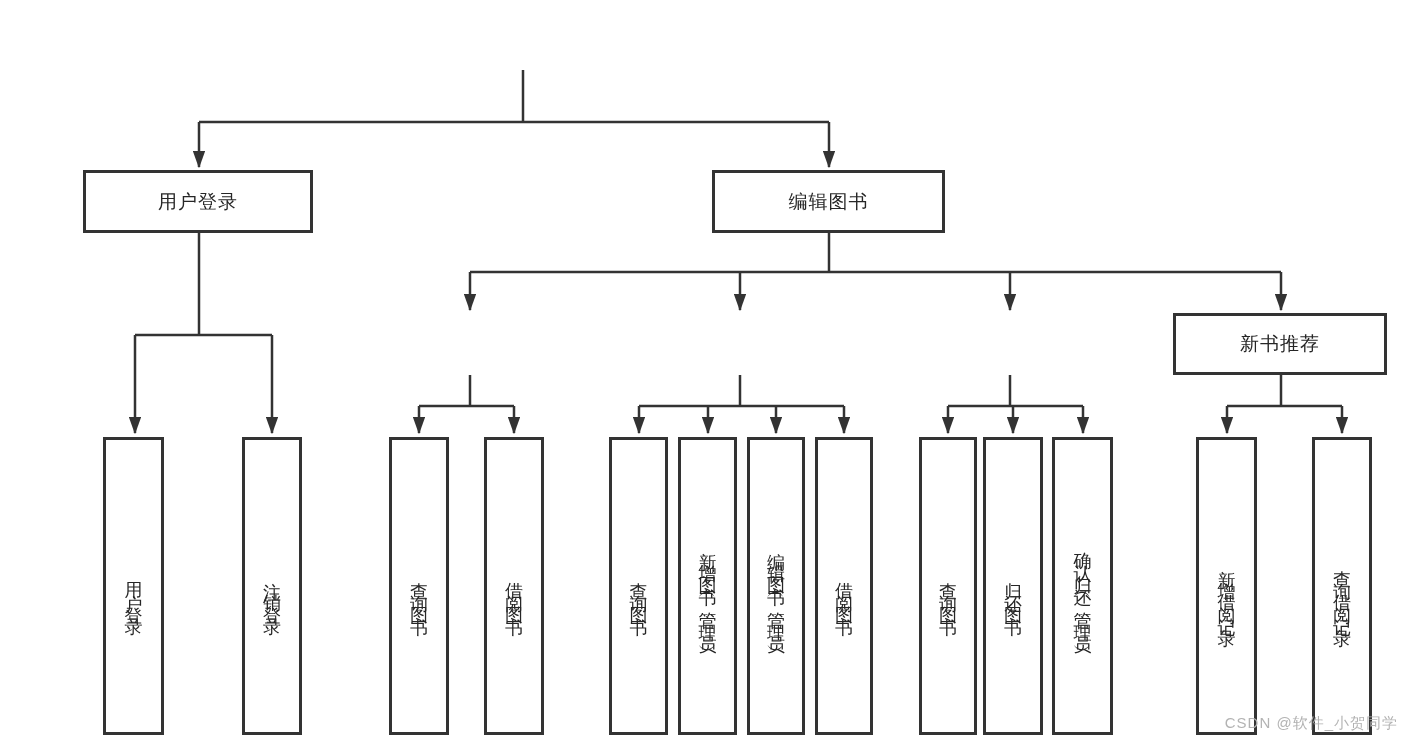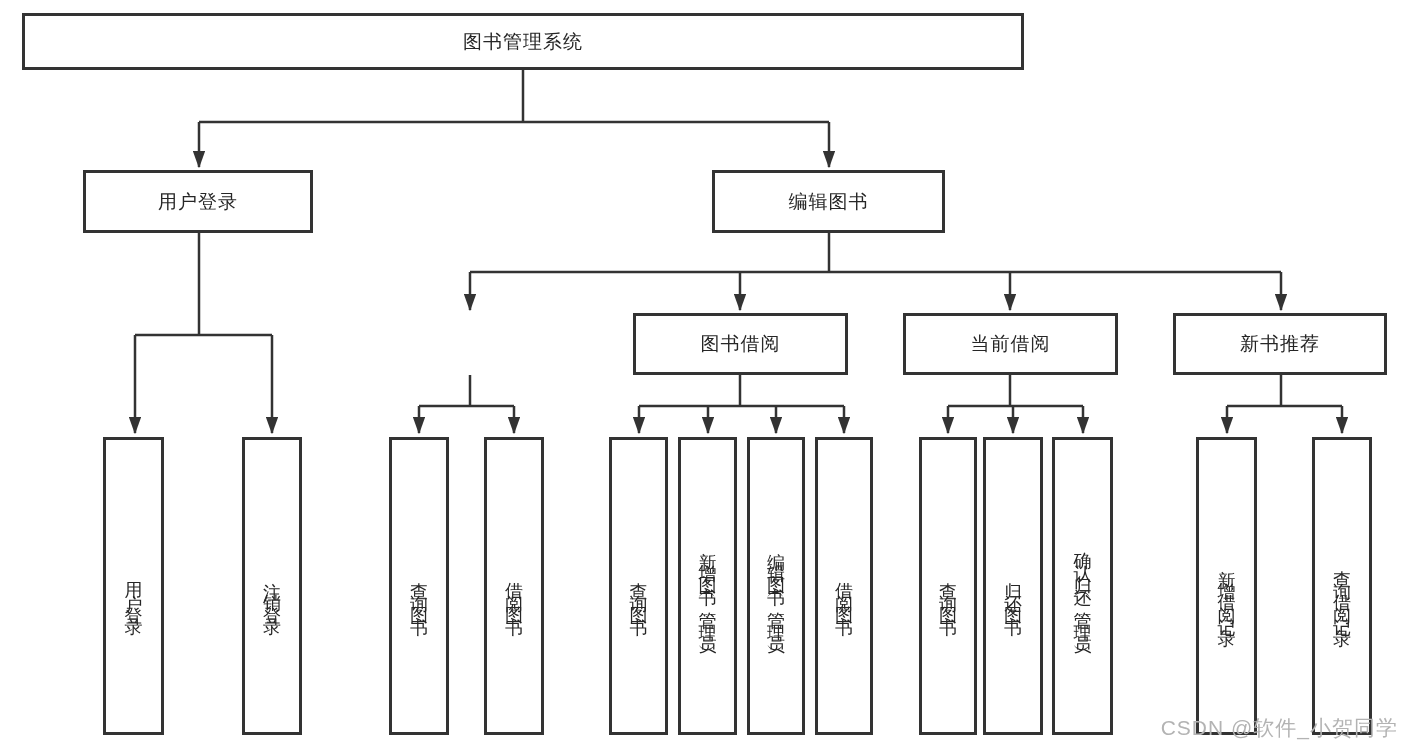--- a/index.html
+++ b/index.html
@@ -51,21 +51,21 @@
     white-space: nowrap;
     
     margin-top: 12px;
   }
   .watermark {
     position: absolute;
     left: 1140px;
     top: 714px;
     width: 258px;
     text-align: right;
-    font-size: 21px;
+    font-size: 15px;
     color: #b3b3b3;
     letter-spacing: 1px;
     z-index: 5;
     white-space: nowrap;
   }
 </style>
 </head>
 <body>
 
 <div class="stage">
@@ -113,37 +113,28 @@
       <path d="M1013 406 V433" marker-end="url(#arrow)"></path>
       <path d="M1083 406 V433" marker-end="url(#arrow)"></path>
 
       <path d="M1281 375 V406"></path>
       <path d="M1227 406 H1342"></path>
       <path d="M1227 406 V433" marker-end="url(#arrow)"></path>
       <path d="M1342 406 V433" marker-end="url(#arrow)"></path>
     </g>
   </svg>
 
-  <div class="hnode" style="left:22px;top:13px;width:1002px;height:57px">
-    <span>图书管理系统</span>
-  </div>
 
   <div class="hnode" style="left:83px;top:170px;width:230px;height:63px">
     <span>用户登录</span>
   </div>
   <div class="hnode" style="left:712px;top:170px;width:233px;height:63px">
     <span>编辑图书</span>
   </div>
 
-  <div class="hnode" style="left:633px;top:313px;width:215px;height:62px">
-    <span>图书借阅</span>
-  </div>
-  <div class="hnode" style="left:903px;top:313px;width:215px;height:62px">
-    <span>当前借阅</span>
-  </div>
   <div class="hnode" style="left:1173px;top:313px;width:214px;height:62px">
     <span>新书推荐</span>
   </div>
 
   <div class="vnode" style="left:103px;width:61px">
     <span>用户登录</span>
   </div>
   <div class="vnode" style="left:242px;width:60px">
     <span>注销登录</span>
   </div>

